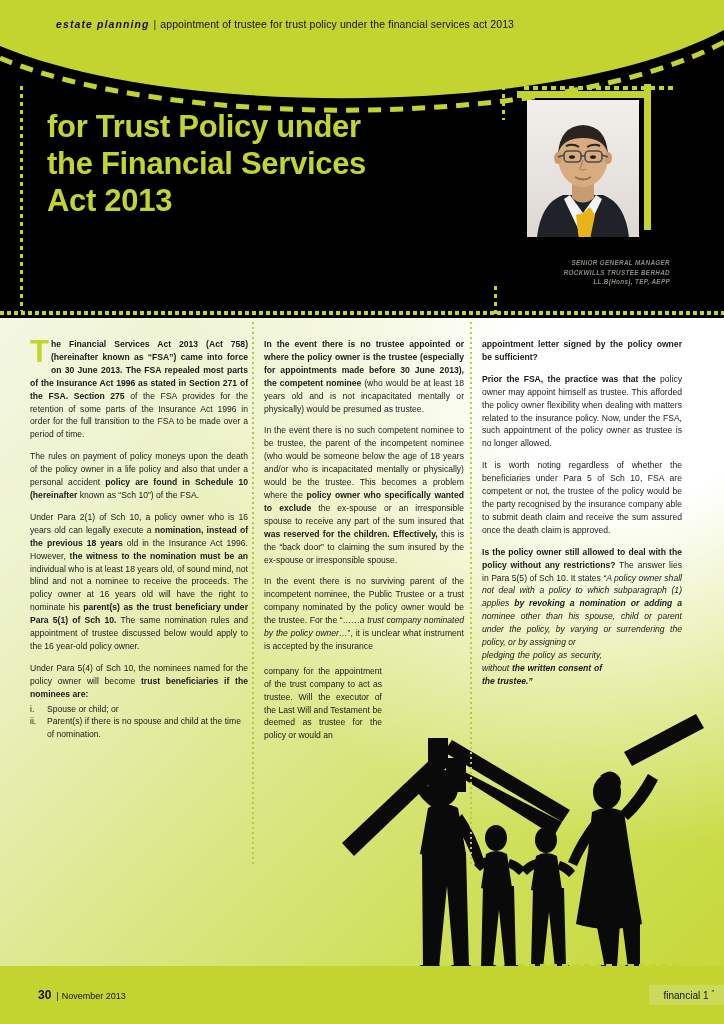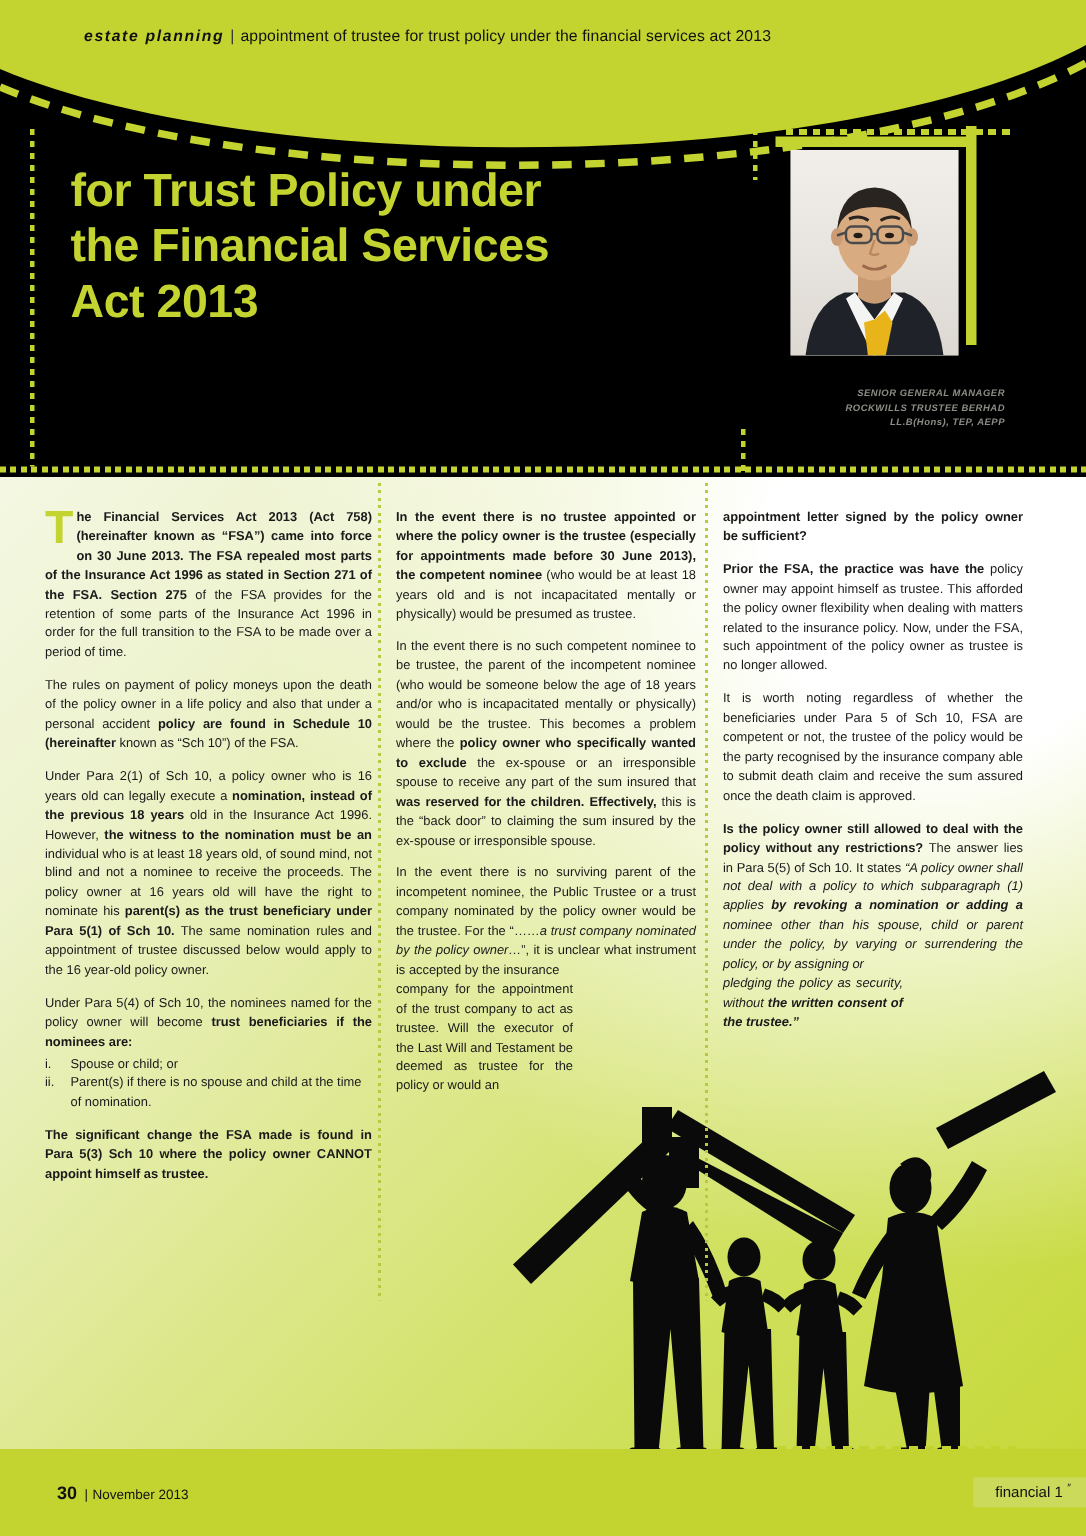--- a/index.html
+++ b/index.html
@@ -383,40 +383,39 @@
       <div class="list-block">
         <div class="list-row">
           <span class="mark">i.</span>
           <span class="txt">Spouse or child; or</span>
         </div>
         <div class="list-row">
           <span class="mark">ii.</span>
           <span class="txt">Parent(s) if there is no spouse and child at the time of nomination.</span>
         </div>
       </div>
-      <p class="b">The significant change the FSA made is found in Para 5(3) Sch 10 where the policy owner CANNOT appoint himself as trustee.</p>
     </div>
 
     <div class="col c2">
       <p>
         <span class="b">In the event there is no trustee appointed or where the policy owner is the trustee (especially for appointments made before 30 June 2013), the competent nominee</span><span> (who would be at least 18 years old and is not incapacitated mentally or physically) would be presumed as trustee.</span>
       </p>
       <p>
         <span>In the event there is no such competent nominee to be trustee, the parent of the incompetent nominee (who would be someone below the age of 18 years and/or who is incapacitated mentally or physically) would be the trustee. This becomes a problem where the </span><span class="b">policy owner who specifically wanted to exclude</span><span> the ex-spouse or an irresponsible spouse to receive any part of the sum insured that </span><span class="b">was reserved for the children. Effectively,</span><span> this is the “back door” to claiming the sum insured by the ex-spouse or irresponsible spouse.</span>
       </p>
-      <p style="margin-bottom:0;">
+      <p style="margin-bottom:12px;">
         <span>In the event there is no surviving parent of the incompetent nominee, the Public Trustee or a trust company nominated by the policy owner would be the trustee. For the “……</span><span class="i">a trust company nominated by the policy owner…</span><span>”, it is unclear what instrument is accepted by the insurance </span>
       </p>
       <p class="c2-narrow">company for the appointment of the trust company to act as trustee. Will the executor of the Last Will and Testament be deemed as trustee for the policy or would an</p>
     </div>
 
     <div class="col c3">
       <p class="b">appointment letter signed by the policy owner be sufficient?</p>
       <p>
-        <span class="b">Prior the FSA, the practice was have the</span><span> policy owner may appoint himself as trustee. This afforded the policy owner flexibility when dealing with matters related to the insurance policy. Now, under the FSA, such appointment of the policy owner as trustee is no longer allowed.</span>
+        <span class="b">Prior the FSA, the practice was that the</span><span> policy owner may appoint himself as trustee. This afforded the policy owner flexibility when dealing with matters related to the insurance policy. Now, under the FSA, such appointment of the policy owner as trustee is no longer allowed.</span>
       </p>
       <p>It is worth noting regardless of whether the beneficiaries under Para 5 of Sch 10, FSA are competent or not, the trustee of the policy would be the party recognised by the insurance company able to submit death claim and receive the sum assured once the death claim is approved.</p>
       <p style="margin-bottom:0;">
         <span class="b">Is the policy owner still allowed to deal with the policy without any restrictions?</span><span> The answer lies in Para 5(5) of Sch 10. It states </span><span class="i">“A policy owner shall not deal with a policy to which subparagraph (1) applies </span><span class="bi">by revoking a nomination or adding a</span><span class="i"> nominee other than his spouse, child or parent under the policy, by varying or surrendering the policy, or by assigning or </span>
       </p>
       <p class="c3-narrow">
         <span class="i">pledging the policy as security, without </span><span class="bi">the written consent</span><span class="bi"> of the trustee.”</span>
       </p>
     </div>
 

